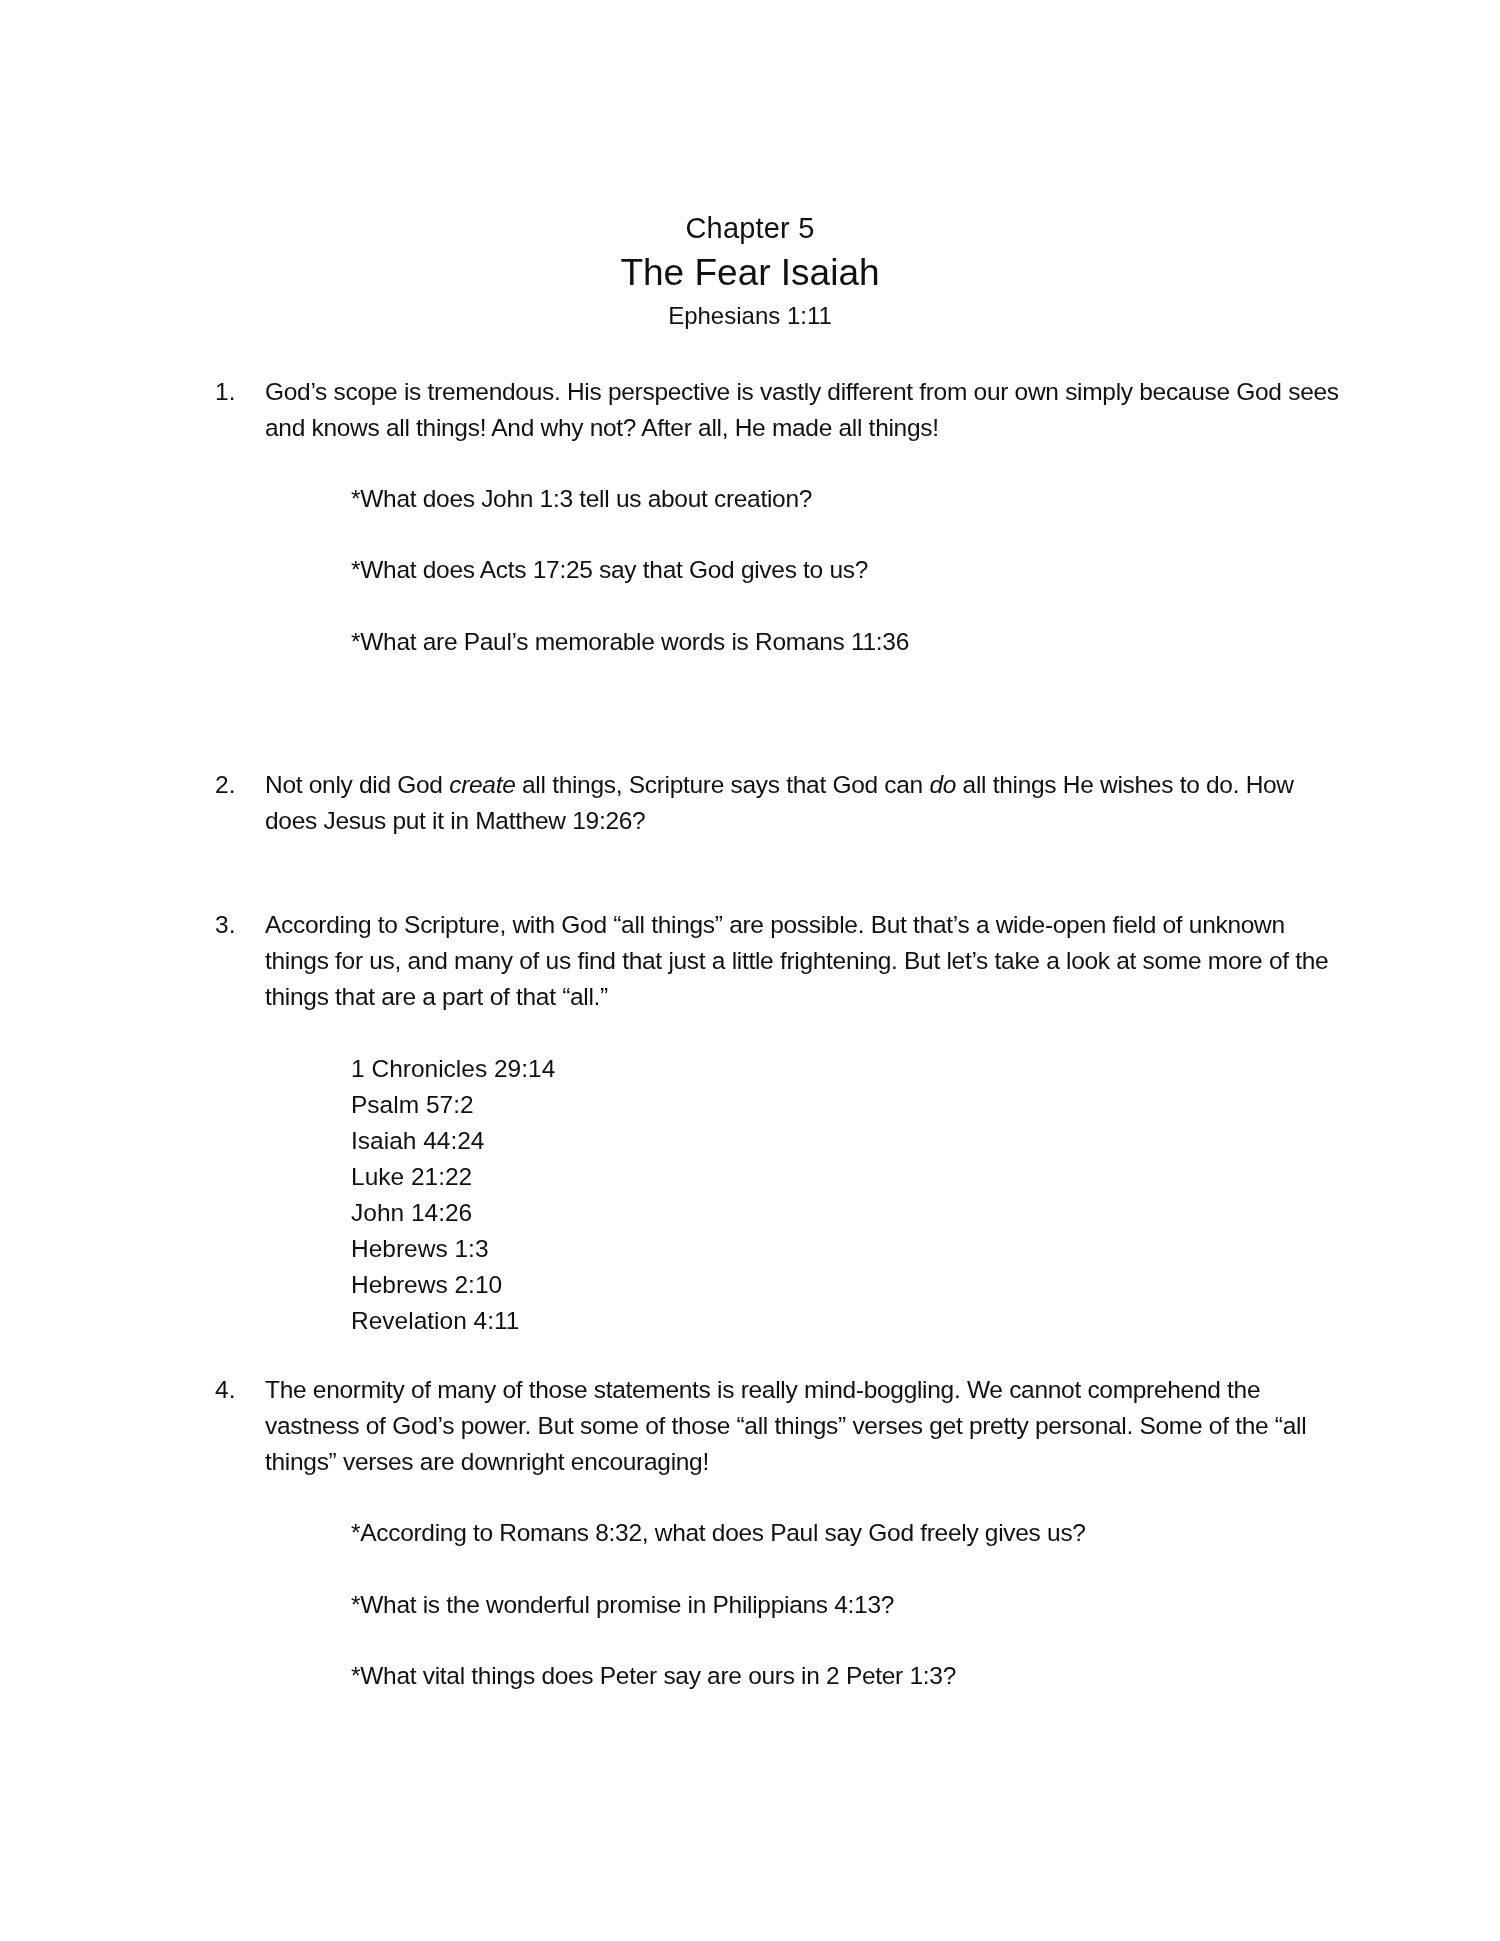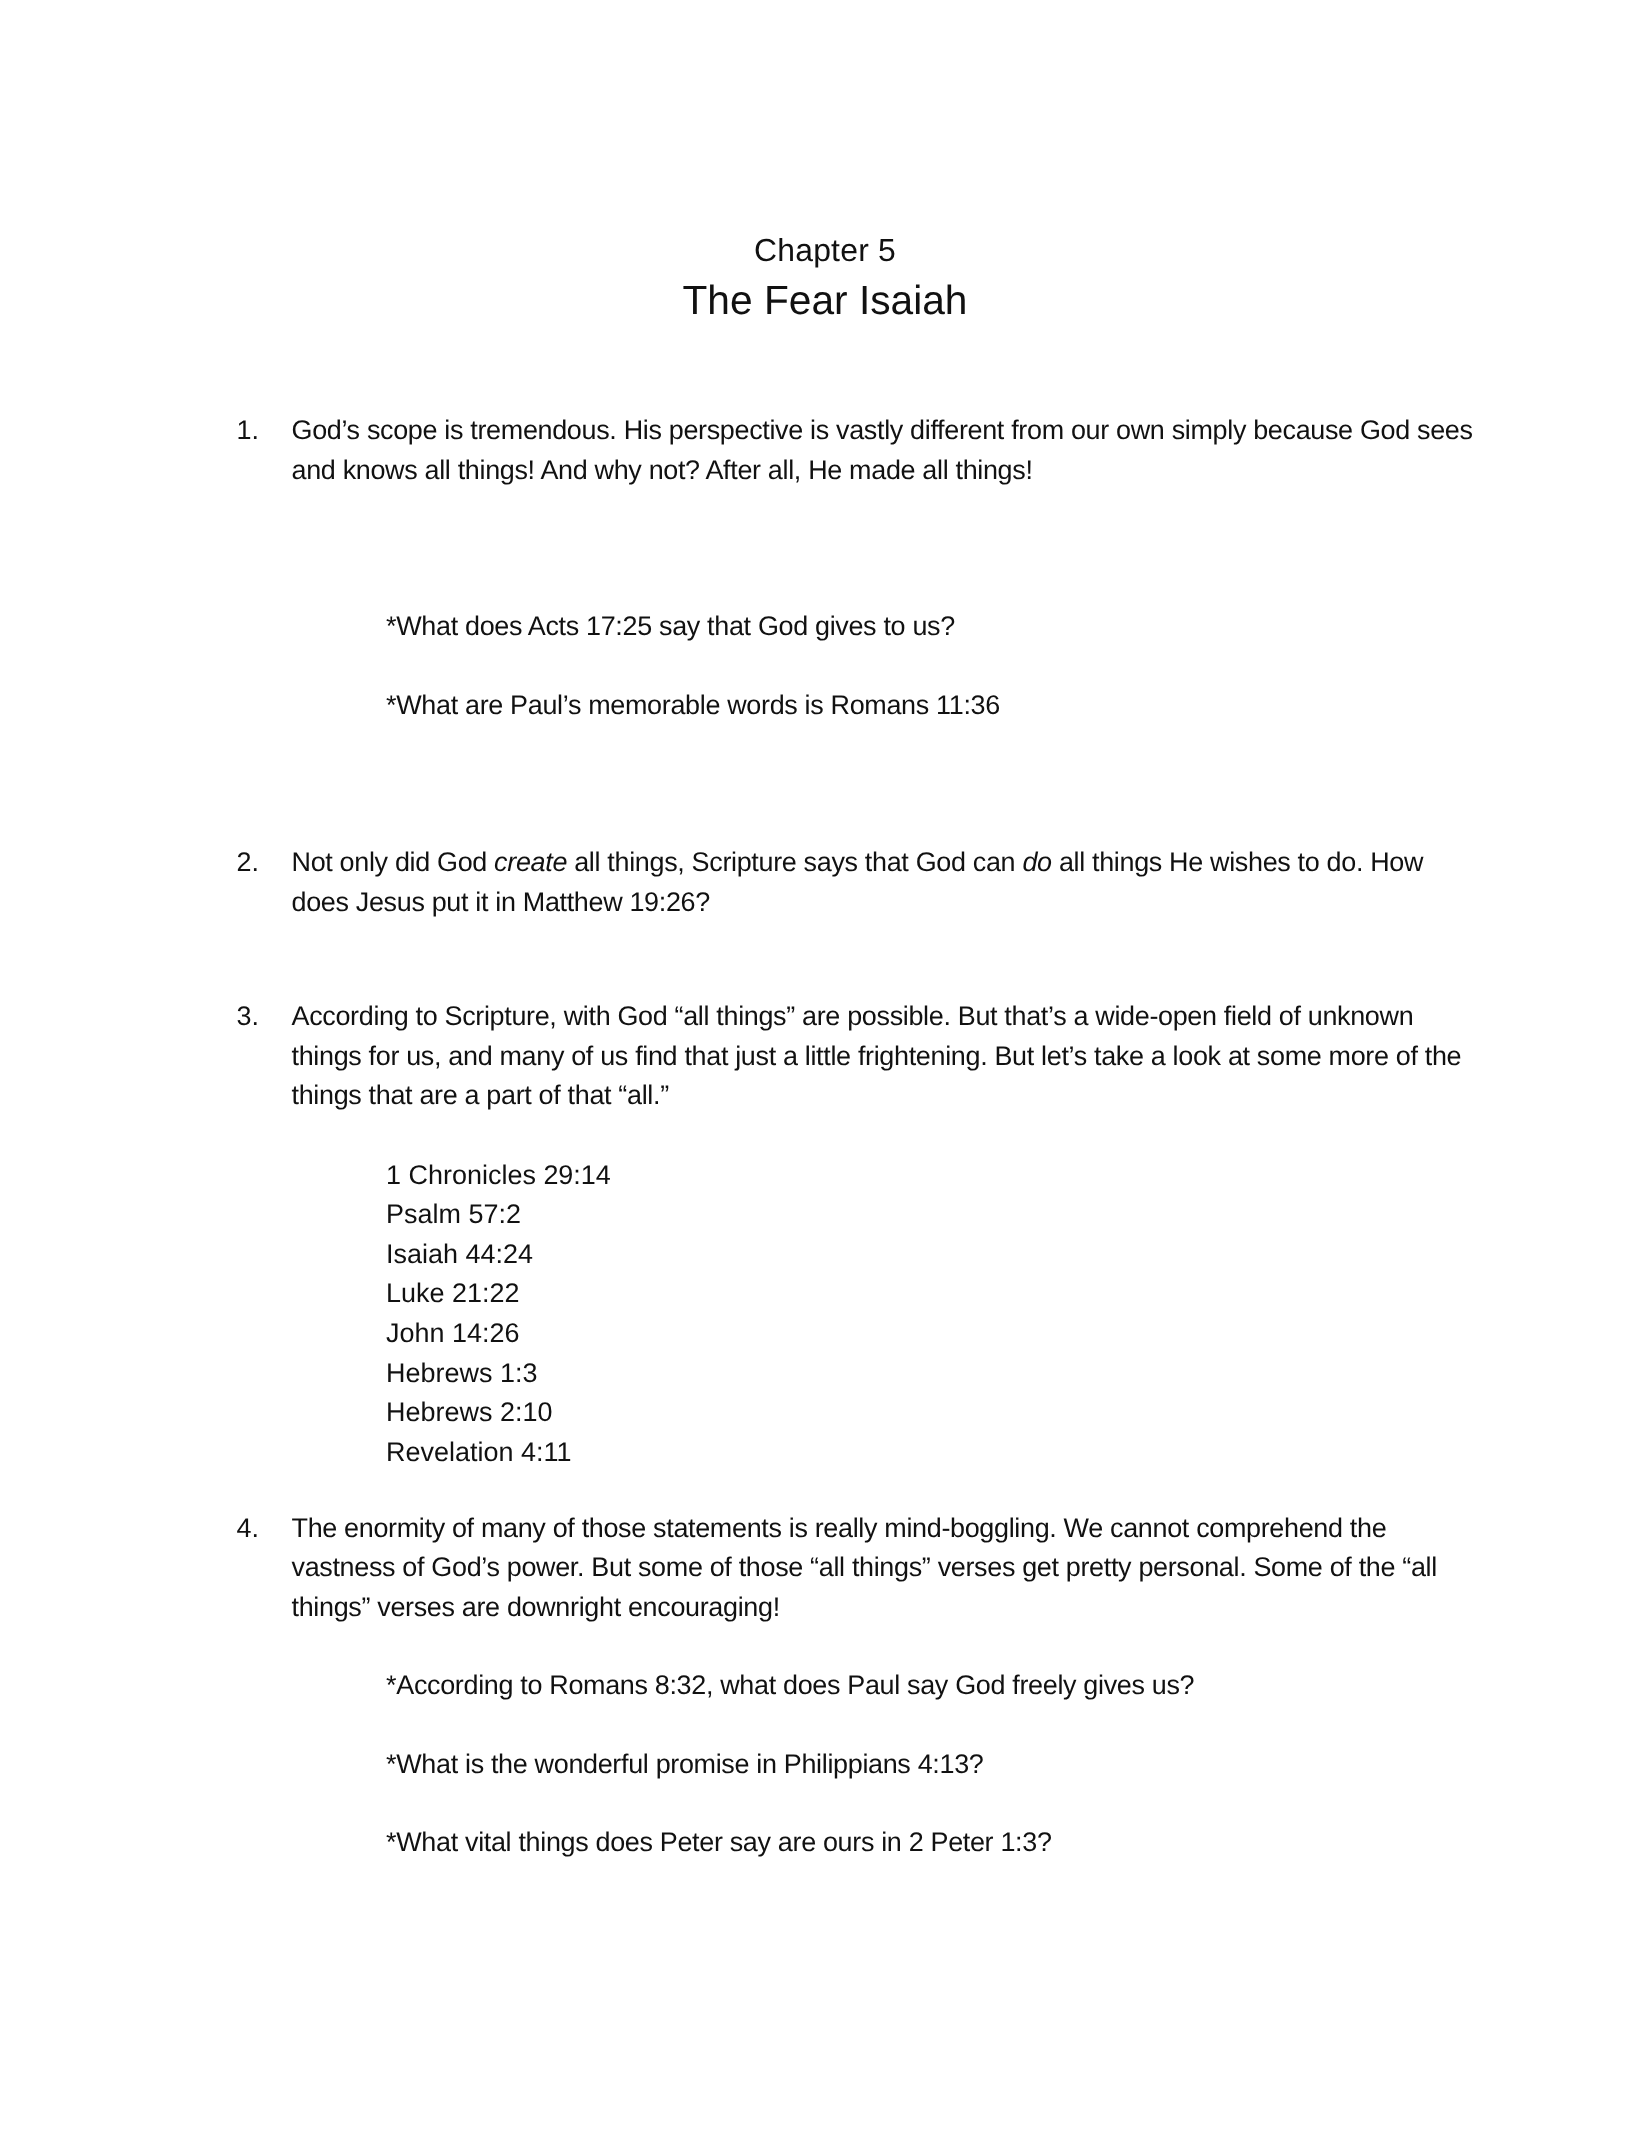--- a/index.html
+++ b/index.html
@@ -21,25 +21,27 @@
     .vlist div { height: 36px; }
     em { }
   </style>
 </head>
 <body>
 
 <div class="page">
 
   <div class="header chap">Chapter 5</div>
   <div class="header title">The Fear Isaiah</div>
+  <div class="header ref">Ephesians 1:11</div>
 
   <div class="item" style="top:340px;">
     <span class="num">1.</span>
     <div class="body">God’s scope is tremendous. His perspective is vastly different from our own simply because God sees and knows all things! And why not? After all, He made all things!</div>
   </div>
+  <div class="q" style="top:447px;">*What does John 1:3 tell us about creation?</div>
   <div class="q" style="top:518px;">*What does Acts 17:25 say that God gives to us?</div>
   <div class="q" style="top:590px;">*What are Paul’s memorable words is Romans 11:36</div>
 
   <div class="item" style="top:733px;">
     <span class="num">2.</span>
     <div class="body"><span>Not only did God </span><em>create</em><span> all things, Scripture says that God can </span><em>do</em><span> all things He wishes to do. How does Jesus put it in Matthew 19:26?</span></div>
   </div>
 
   <div class="item" style="top:873px;">
     <span class="num">3.</span>

